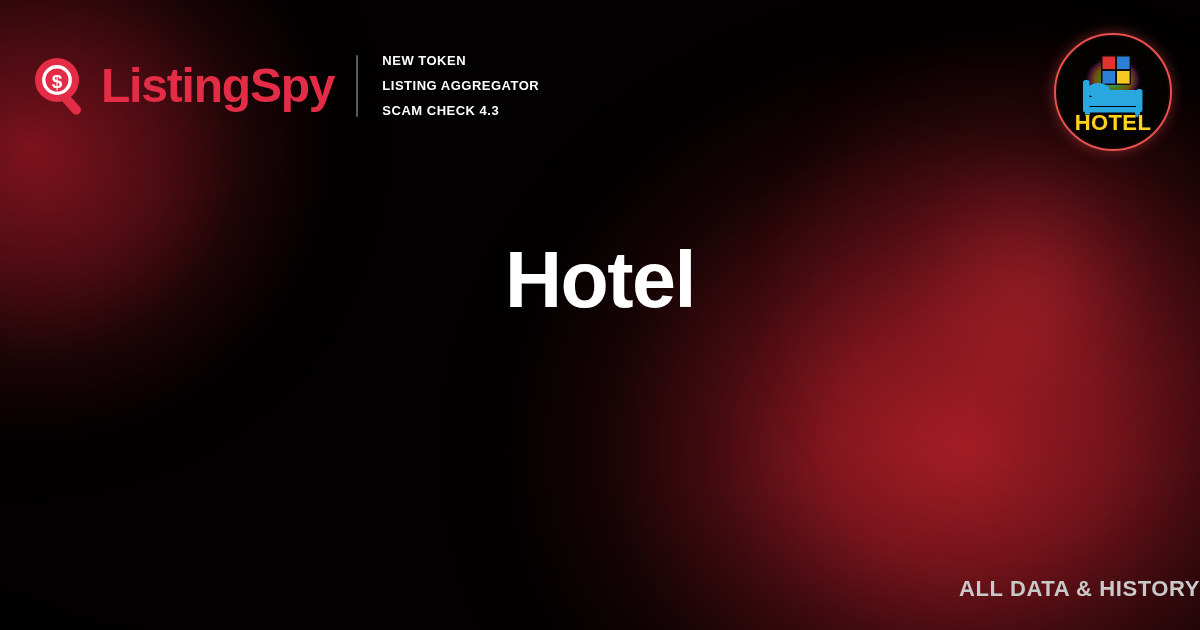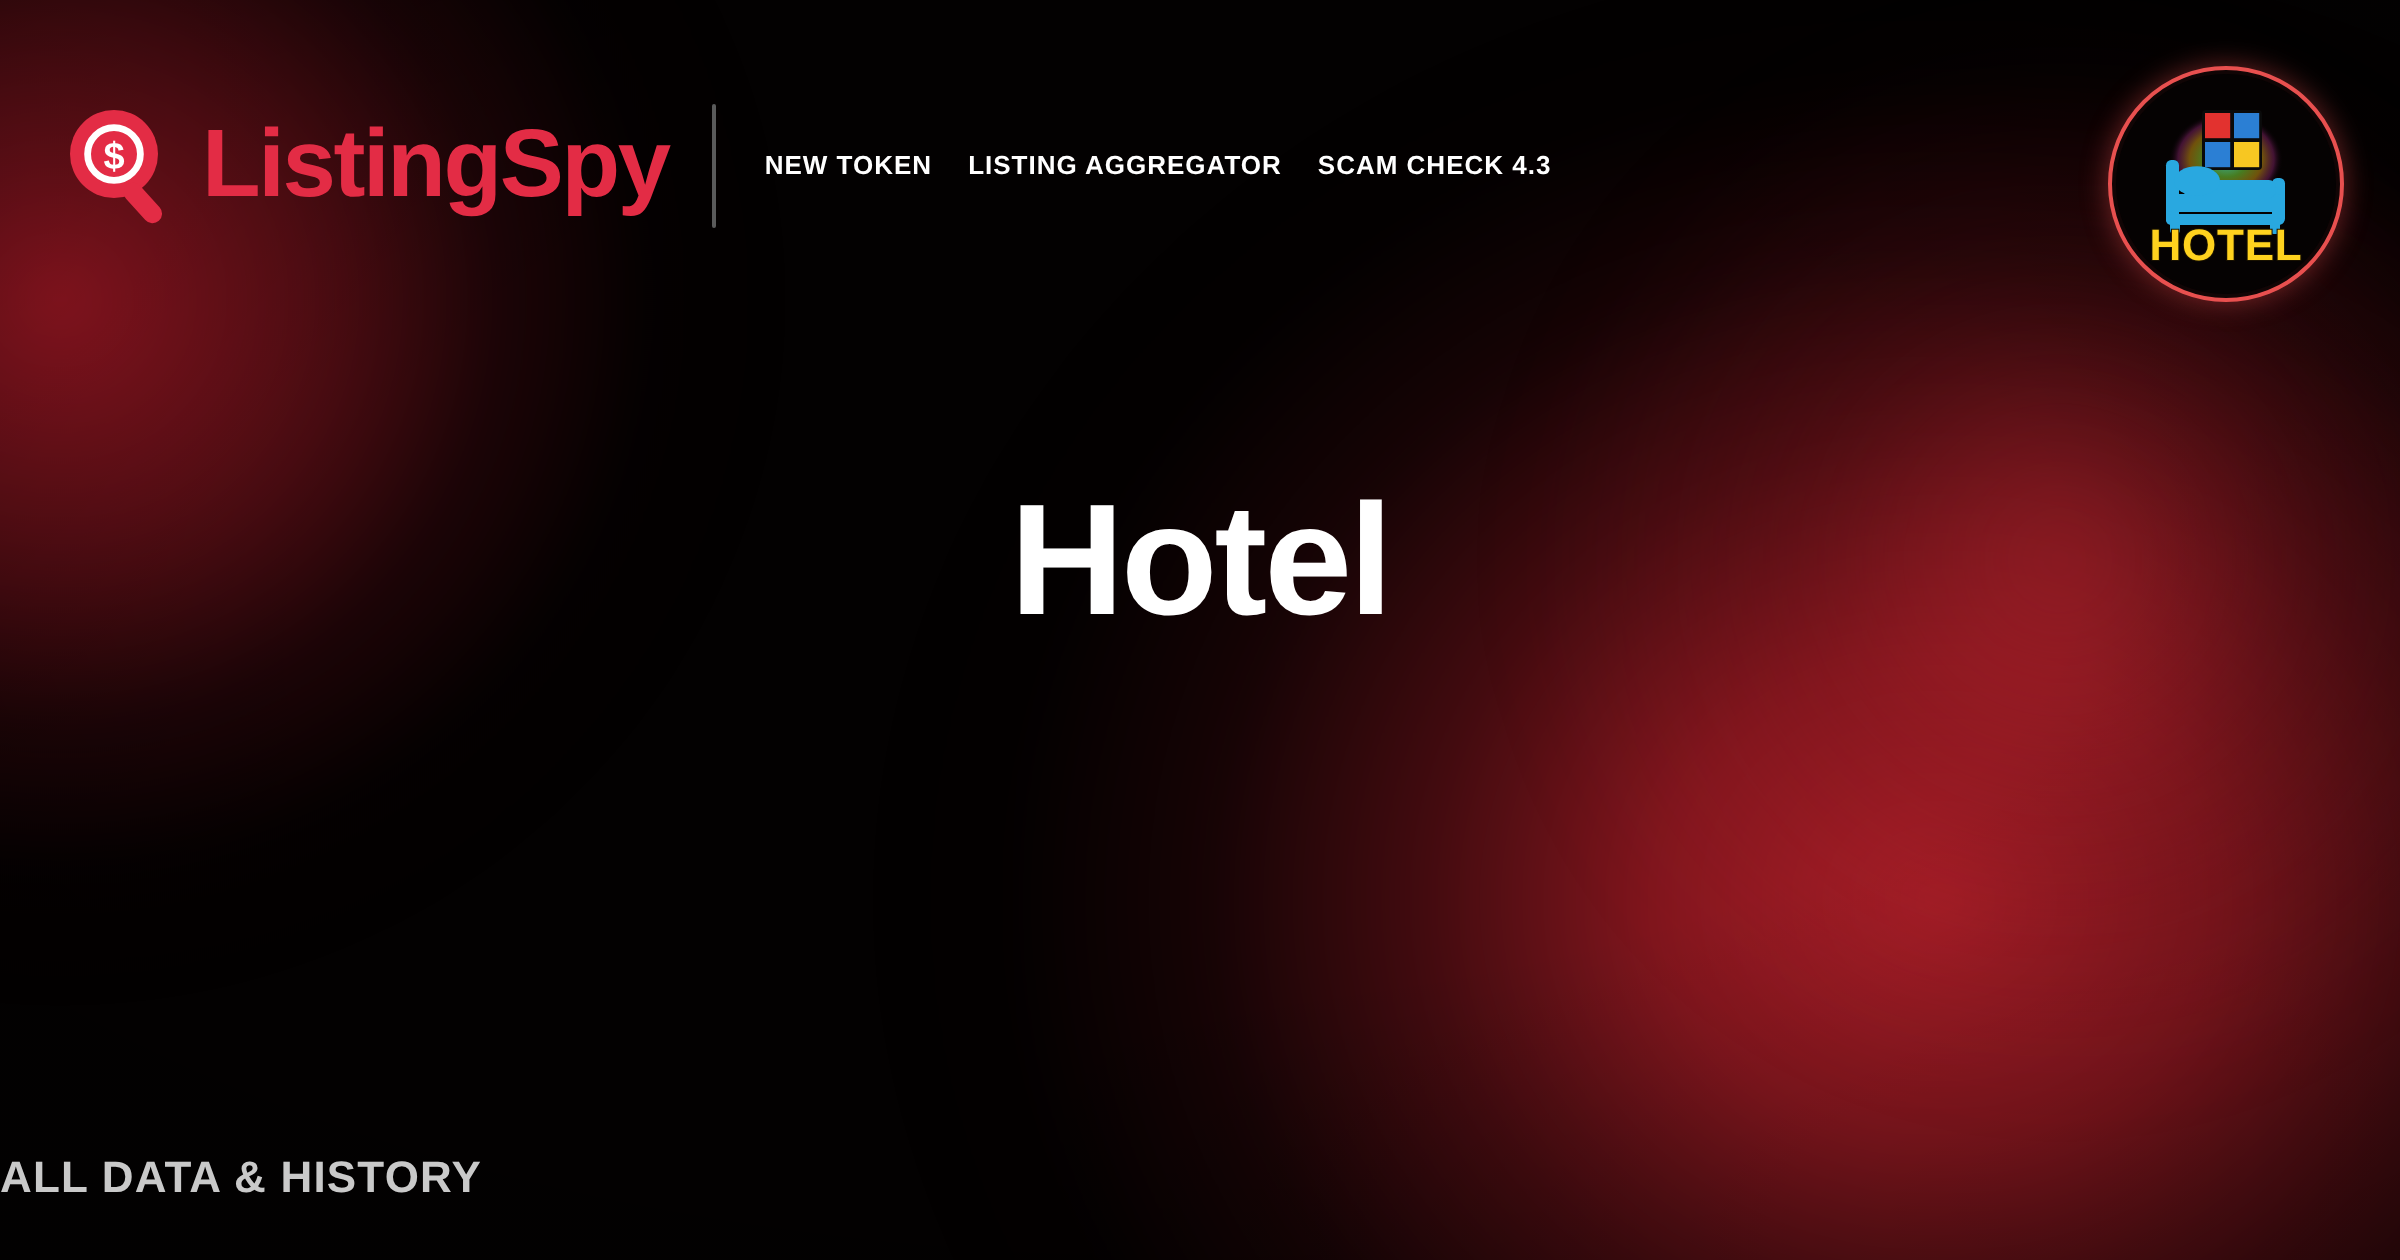--- a/index.html
+++ b/index.html
@@ -101,22 +101,22 @@
 
   .header-divider {
     width: 2px;
     height: 62px;
     background: #5a5a5a;
     margin: 0 24px 0 22px;
     border-radius: 1px;
   }
   .tagline {
     display: flex;
-    flex-direction: row;
-    gap: 18px;
+    flex-direction: column;
+    gap: 8px;
   }
   .tagline-line {
     font-size: 13px;
     font-weight: 700;
     letter-spacing: 0.5px;
     color: #ffffff;
     line-height: 1.32;
     white-space: nowrap;
   }
 
@@ -162,21 +162,21 @@
     line-height: 1.12;
     margin: 8px 0 0 0;
   }
 
   
   .footer {
     position: absolute;
     left: 0;
     right: 0;
     bottom: 28px;
-    text-align: left;
+    text-align: right;
     z-index: 4;
   }
   .footer-text {
     font-size: 22px;
     font-weight: 700;
     letter-spacing: 0.6px;
     color: #c9c9c9;
   }
 </style>
 </head>

